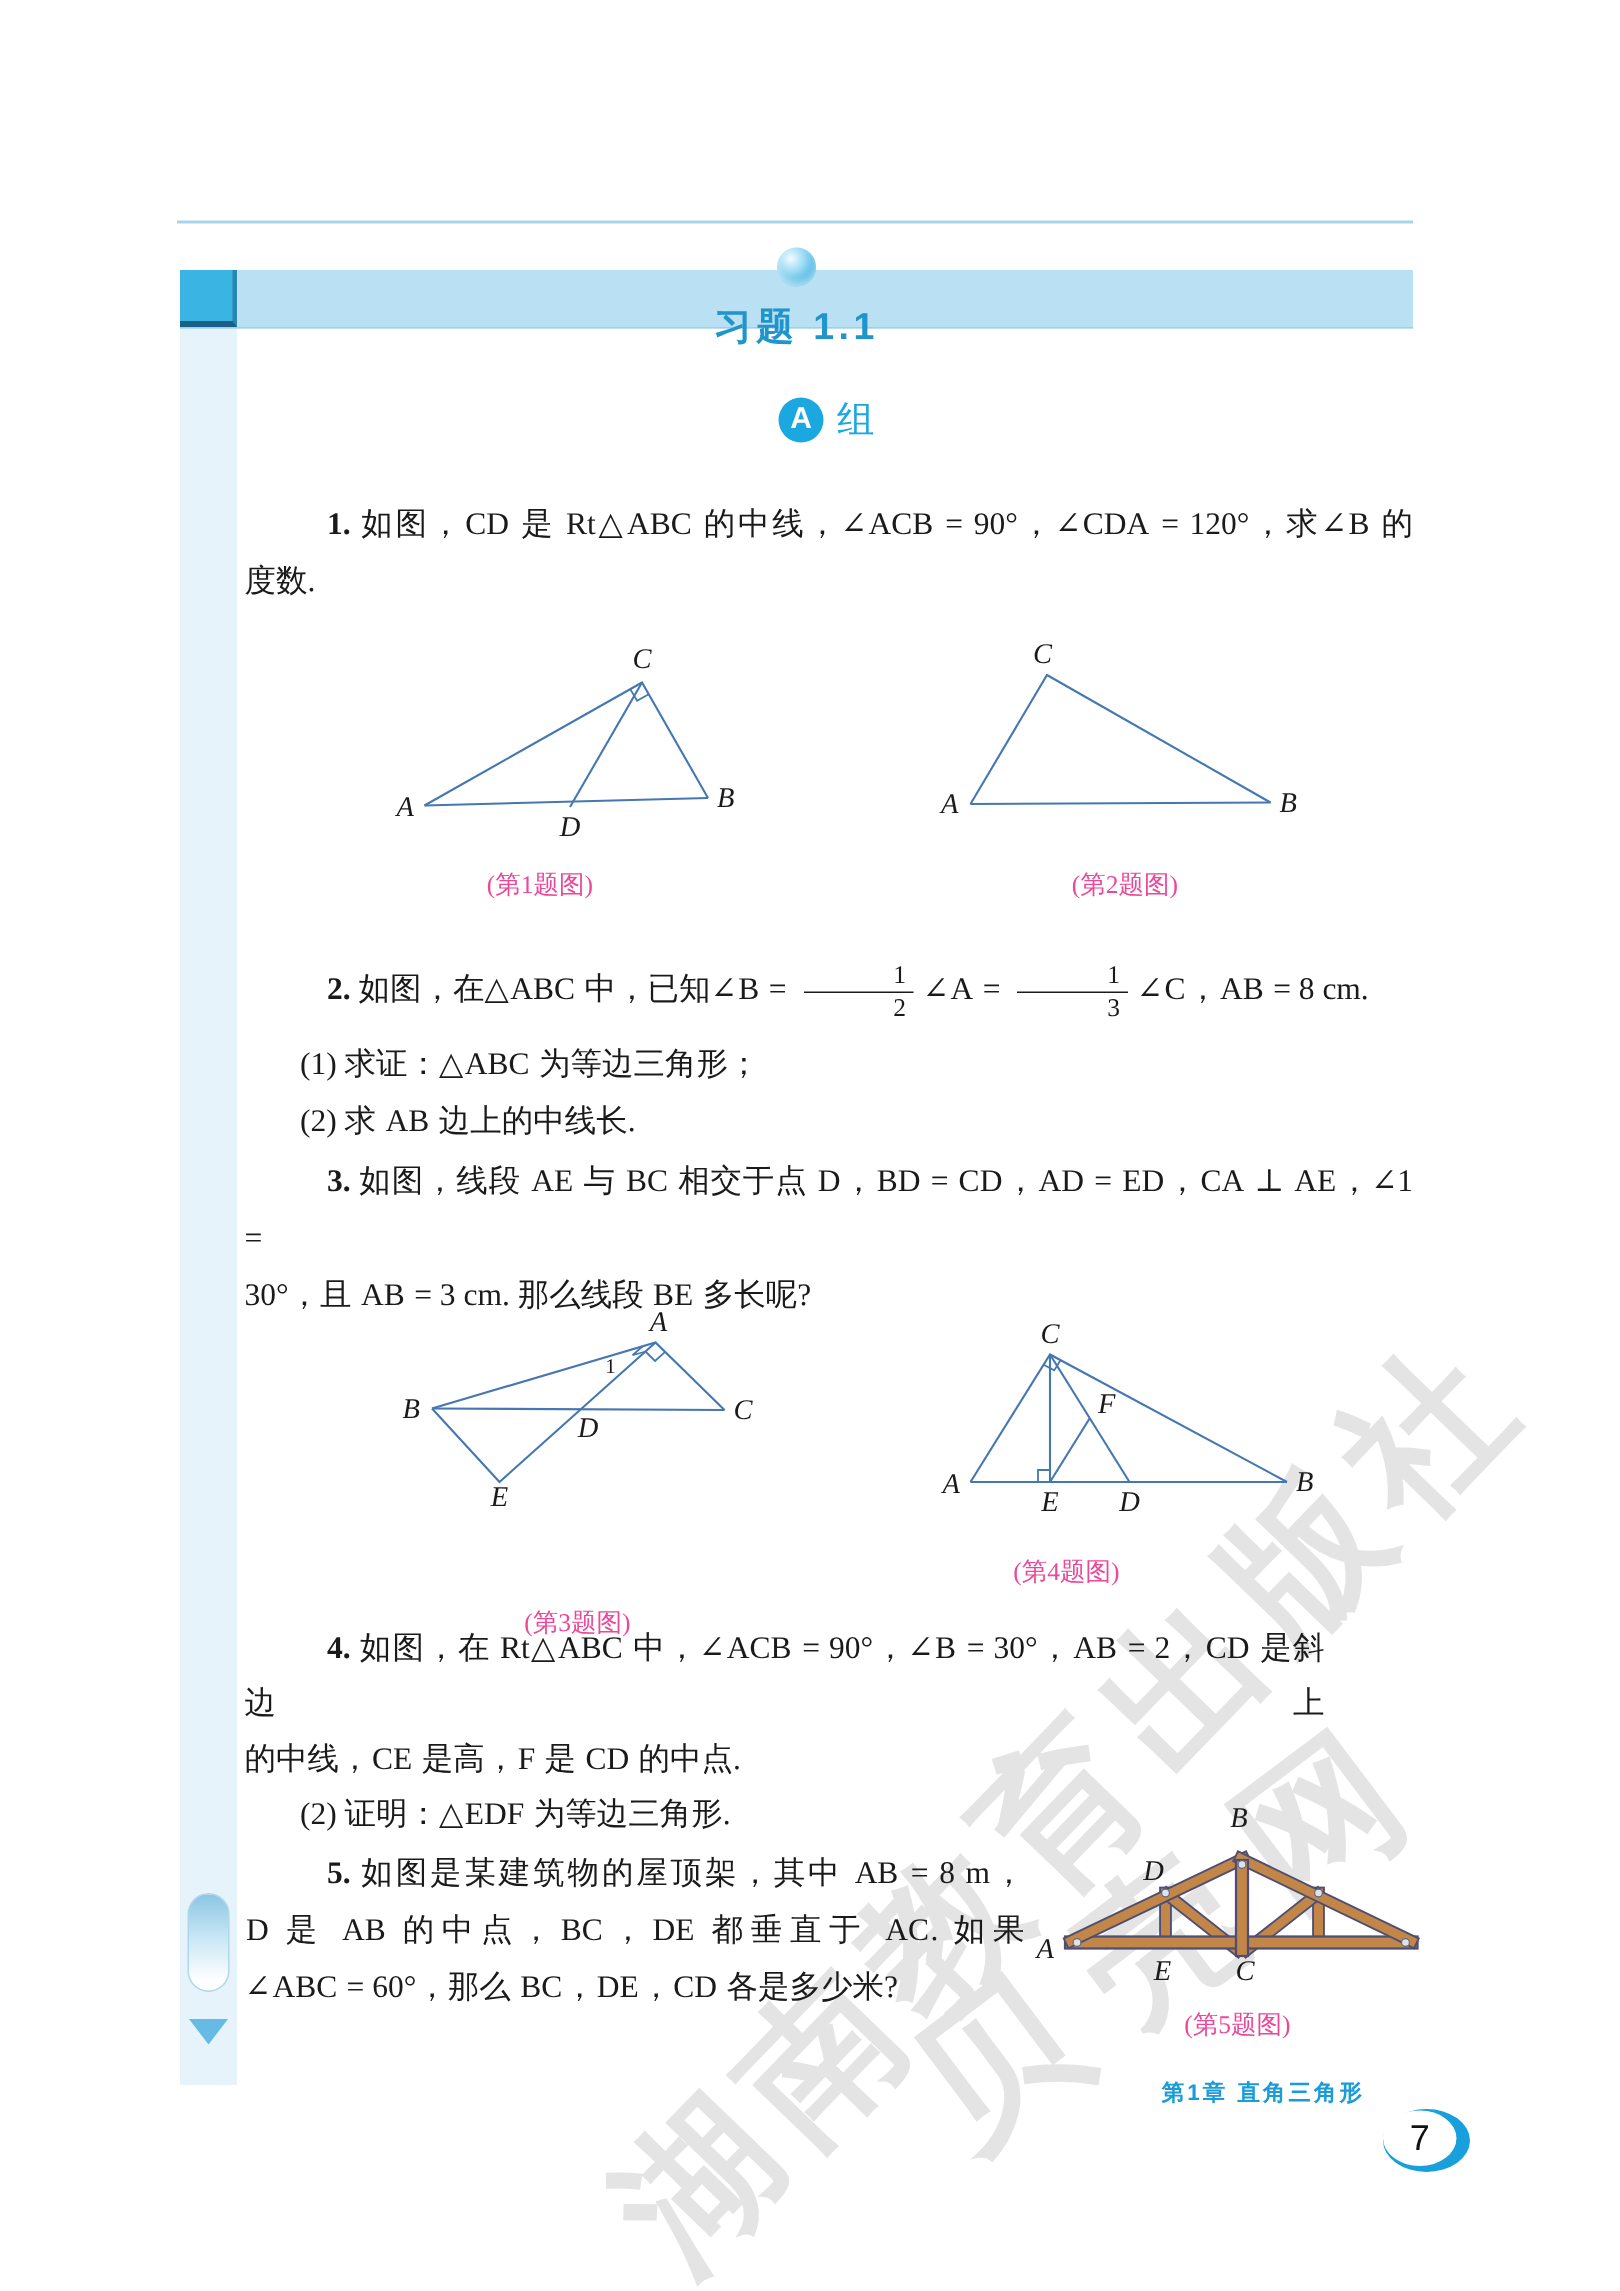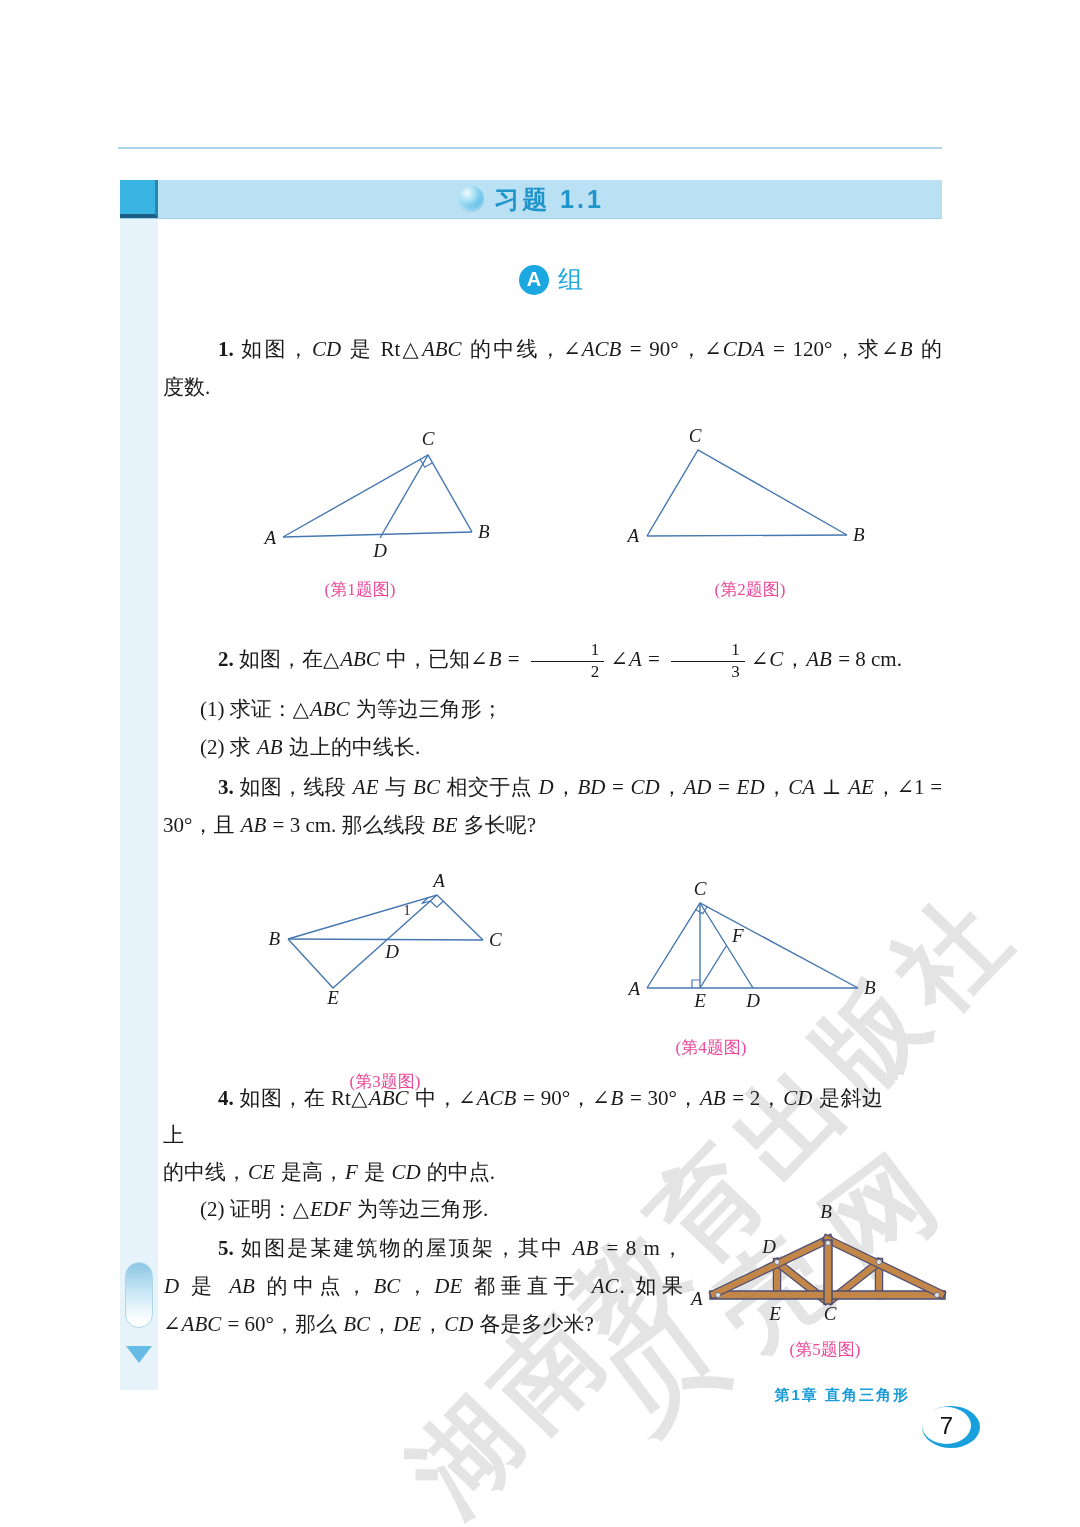--- a/index.html
+++ b/index.html
@@ -12,21 +12,21 @@
        transform:rotate(-46deg);transform-origin:center;}
   .wm2{left:580px;top:1205px;width:440px;font-size:104px;letter-spacing:30px;
        transform:rotate(-37deg);transform-origin:center;}
   
   .topline{position:absolute;left:118px;top:147px;width:824px;height:2px;background:#a9d3e8;z-index:1;}
   .banner{position:absolute;left:120px;top:180px;width:822px;height:38px;background:#b9e0f3;
           border-bottom:1px solid #9fd0e8;z-index:2;display:flex;align-items:center;justify-content:center;}
   .banner-square{position:absolute;left:0;top:0;width:38px;height:38px;background:#3ab5e3;
           border-right:3px solid #2b86ad;border-bottom:4px solid #1a5f86;box-sizing:border-box;}
   .banner-title{display:flex;align-items:center;gap:10px;
-          font-family:"Liberation Sans","DejaVu Sans",sans-serif;}
+          font-family:"Liberation Sans","DejaVu Sans",sans-serif;flex-direction:column;}
   .globe{width:26px;height:26px;border-radius:50%;
          background:radial-gradient(circle at 35% 28%,#f2fbff 0%,#9fdcf4 35%,#47b4e2 70%,#1f86bb 100%);
          box-shadow:inset 0 -3px 5px rgba(255,255,255,.6);}
   .banner-text{font-size:25px;font-weight:bold;color:#2095cc;letter-spacing:3px;}
   .sidebar{position:absolute;left:120px;top:218px;width:38px;height:1172px;background:#e6f3fb;z-index:1;}
   .scroll-pill{position:absolute;left:125px;top:1262px;width:28px;height:66px;border-radius:14px;z-index:2;
          background:linear-gradient(180deg,#8cc6e4 0%,#c8e7f5 45%,#ffffff 90%);
          border:1px solid #aed7ec;box-sizing:border-box;}
   .scroll-arrow{position:absolute;left:126px;top:1346px;width:0;height:0;z-index:2;
          border-left:13px solid transparent;border-right:13px solid transparent;
@@ -38,21 +38,21 @@
          font-family:"Liberation Sans","DejaVu Sans",sans-serif;font-weight:bold;font-size:20px;
          display:flex;align-items:center;justify-content:center;}
   .group-label{font-size:25px;color:#1ba7e0;font-family:"Liberation Sans","DejaVu Sans",sans-serif;}
   
   .pblock{position:absolute;z-index:2;font-size:21px;line-height:38px;}
   .line{white-space:normal;}
   .jl{text-align:justify;text-align-last:justify;}
   .ind{text-indent:55px;}
   .sub{padding-left:37px;}
   .seg-b{font-weight:bold;}
-  .seg-i{font-style:italic;font-family:"Liberation Serif","DejaVu Serif",serif;padding:0 1px;margin-top:20px;}
+  .seg-i{font-family:"Liberation Serif","DejaVu Serif",serif;padding:0 1px;margin-top:20px;}
   .fracline{height:62px;line-height:62px;}
   .frac{display:inline-flex;flex-direction:column;align-items:center;vertical-align:middle;
         margin:0 6px;font-size:17px;line-height:1.2;}
   .frac .den{border-top:1.3px solid #1a1a1a;padding:0 5px;}
   .frac .num{padding:0 5px;}
   
   .fig{position:absolute;z-index:2;}
   .fig svg{display:block;overflow:visible;}
   .geoline{stroke:#4577b0;stroke-width:1.4;fill:none;}
   .ramark{stroke:#4577b0;stroke-width:1.2;fill:none;}

